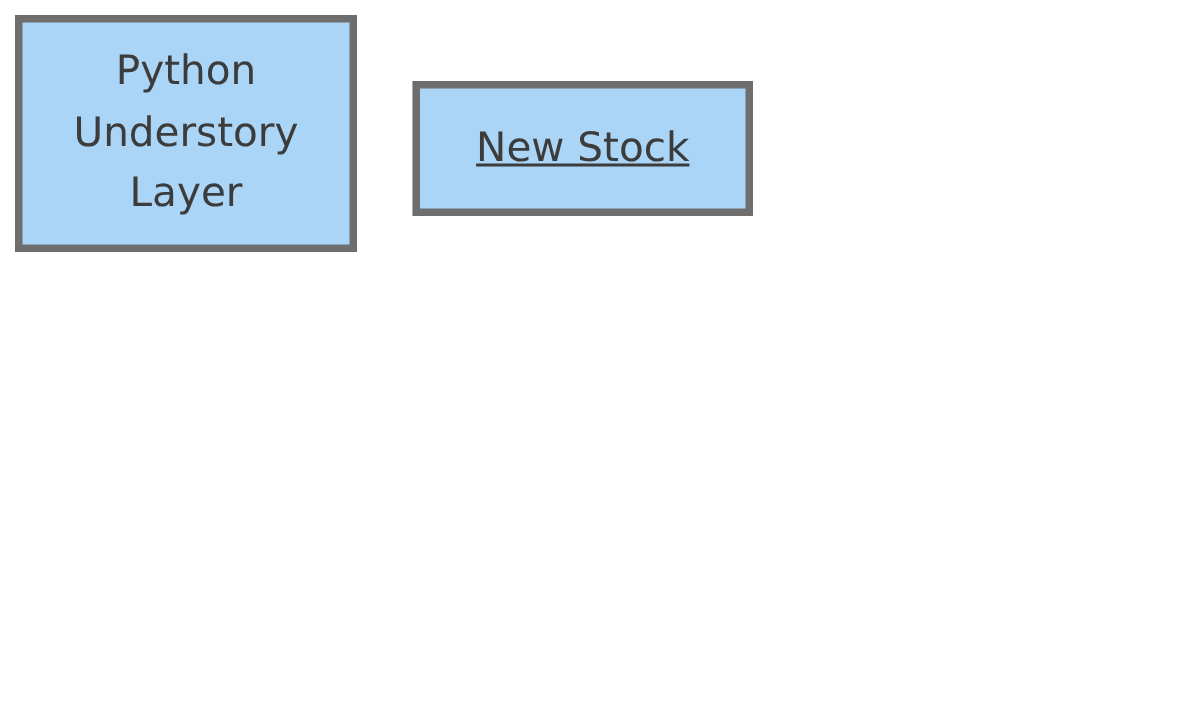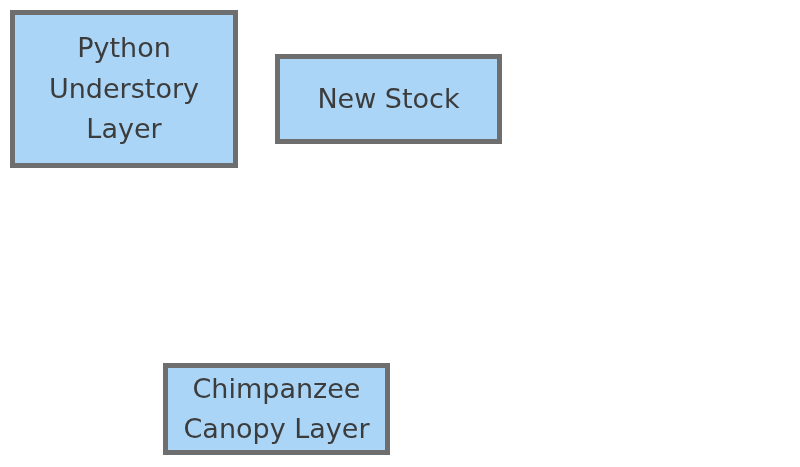--- a/index.html
+++ b/index.html
@@ -29,35 +29,32 @@
     font-size: 27px;
     line-height: 1.5;
     cursor: move;
     user-select: none;
   }
   .node-label {
     display: block;
     padding: 0 8px;
   }
   .node-python     { left: 10px;  top: 10px;  width: 228px; height: 158px; }
-  .node-new-stock  { left: 275px; top: 54px;  width: 227px; height: 90px;  }
+  .node-new-stock  { left: 275px; top: 54px;  width: 227px; height: 90px; text-decoration: underline;  }
   .node-jaguar     { left: 562px; top: 30px;  width: 226px; height: 162px; }
   .node-chimpanzee { left: 163px; top: 363px; width: 227px; height: 92px;  }
 </style>
 </head>
 <body>
 
 <div class="canvas">
 
   <div class="node node-python">
     <span class="node-label">Python Understory Layer</span>
   </div>
 
   <div class="node node-new-stock">
     <span class="node-label">New Stock</span>
   </div>
 
 
-  <div class="node node-chimpanzee">
-    <span class="node-label">Chimpanzee Canopy Layer</span>
-  </div>
 
 </div>
 
 </body></html>

